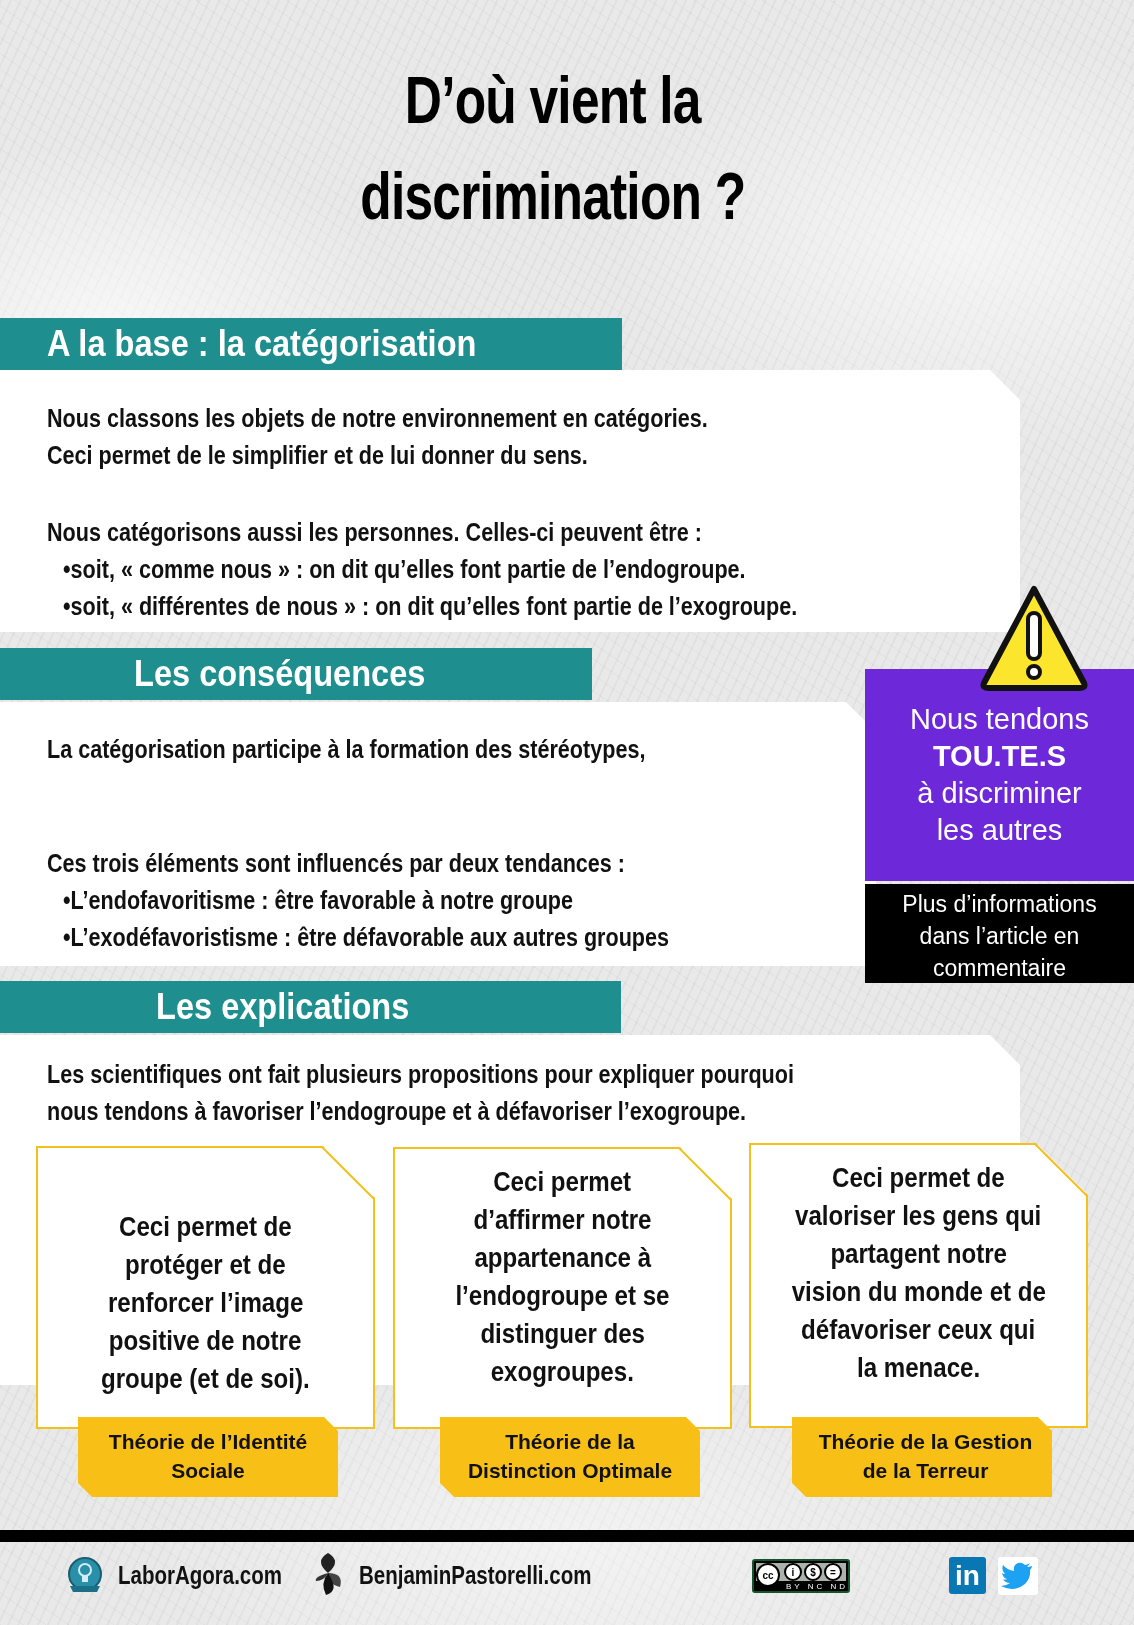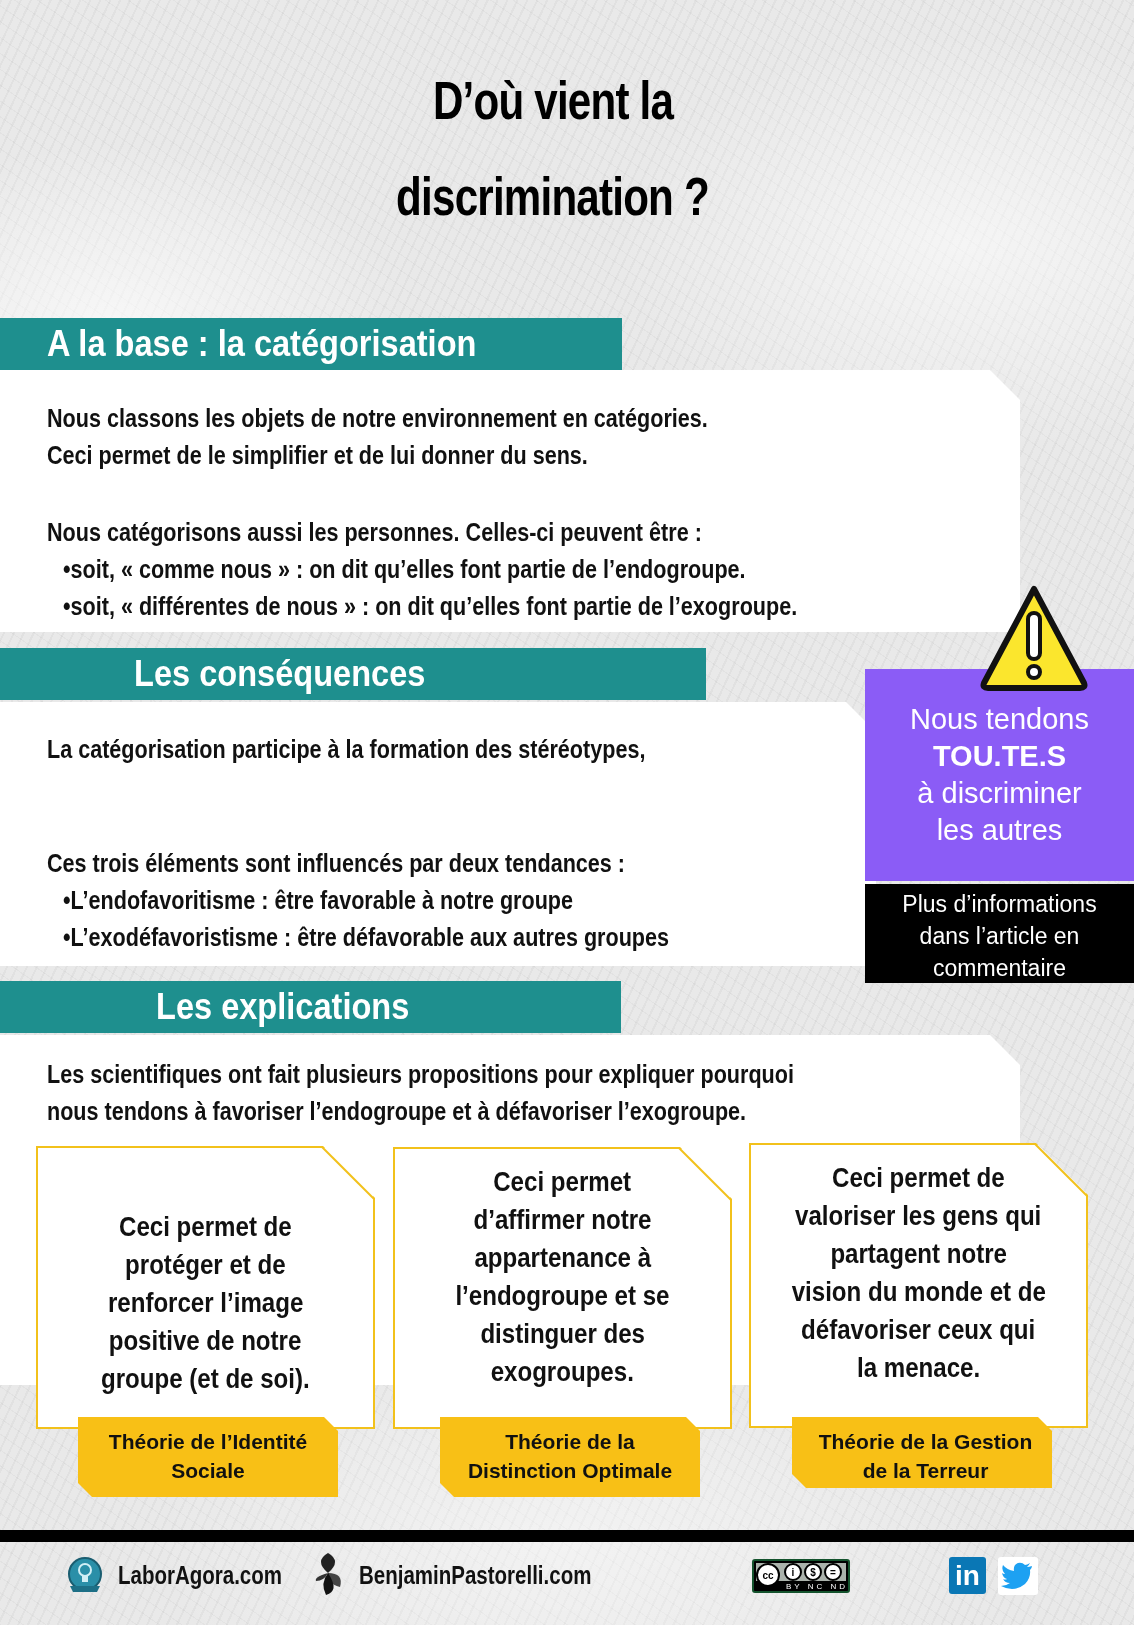--- a/index.html
+++ b/index.html
@@ -15,21 +15,21 @@
       repeating-linear-gradient(115deg, rgba(0,0,0,0.035) 0 2px, rgba(255,255,255,0) 2px 9px),
       repeating-linear-gradient(35deg, rgba(0,0,0,0.03) 0 1px, rgba(255,255,255,0) 1px 13px);
   }
   .abs { position: absolute; }
 
   
   .title {
     position: absolute; left: 0; top: 52px; width: 1106px;
     text-align: center; font-weight: 700; color: #000;
     font-family: "Liberation Sans", sans-serif;
-    font-size: 54px; line-height: 96px; letter-spacing: -1px;
+    font-size: 66px; line-height: 96px; letter-spacing: -1px;
   }
   .title span { display: inline-block; transform: scaleX(0.78); }
 
   
   .sec-head {
     position: absolute; left: 0; height: 52px;
     background: #1e8f8e; color: #fff; font-weight: 700;
     font-size: 37px; line-height: 52px; white-space: nowrap;
   }
   .sec-head span { display: inline-block; transform: scaleX(0.88); transform-origin: left center; }
@@ -41,21 +41,21 @@
   }
   .panel p {
     position: absolute; left: 47px; font-weight: 700; color: #111;
     font-size: 26px; line-height: 37px; white-space: nowrap;
   }
   .panel p span { display: inline-block; transform: scaleX(0.83); transform-origin: left center; }
 
   
   .warn-main {
     position: absolute; left: 865px; top: 669px; width: 269px; height: 212px;
-    background: #8b5cf6; color: #fff; text-align: center;
+    background: #6d28d9; color: #fff; text-align: center;
     font-size: 29px; line-height: 37px;
   }
   .warn-main .lines { position: absolute; left: 0; right: 0; top: 32px; }
   .warn-main .bold { font-weight: 700; }
   .warn-sub {
     position: absolute; left: 865px; top: 884px; width: 269px; height: 99px;
     background: #000; color: #fff; text-align: center;
     font-size: 23px; line-height: 32px; padding-top: 4px;
   }
   .warn-icon { position: absolute; left: 978px; top: 583px; width: 112px; height: 110px; }
@@ -99,21 +99,21 @@
   <span>A la base : la catégorisation</span>
 </div>
 <div class="panel" style="top:370px; width:1020px; height:262px;">
   <p style="top:30px;"><span>Nous classons les objets de notre environnement en catégories.</span></p>
   <p style="top:67px;"><span>Ceci permet de le simplifier et de lui donner du sens.</span></p>
   <p style="top:144px;"><span>Nous catégorisons aussi les personnes. Celles-ci peuvent être :</span></p>
   <p style="top:181px; left:63px;"><span>•soit, « comme nous » : on dit qu’elles font partie de l’endogroupe.</span></p>
   <p style="top:218px; left:63px;"><span>•soit, « différentes de nous » : on dit qu’elles font partie de l’exogroupe.</span></p>
 </div>
 
-<div class="sec-head" style="top:648px; width:706px; padding-left:134px;">
+<div class="sec-head" style="top:648px; width:592px; padding-left:134px;">
   <span>Les conséquences</span>
 </div>
 <div class="panel" style="top:702px; width:876px; height:264px;">
   <p style="top:29px;"><span>La catégorisation participe à la formation des stéréotypes,</span></p>
   <p style="top:143px;"><span>Ces trois éléments sont influencés par deux tendances :</span></p>
   <p style="top:180px; left:63px;"><span>•L’endofavoritisme : être favorable à notre groupe</span></p>
   <p style="top:217px; left:63px;"><span>•L’exodéfavoristisme : être défavorable aux autres groupes</span></p>
 </div>
 
 <div class="warn-main">
@@ -178,21 +178,21 @@
   <div class="card-text" style="top:14px;">
     <div><span>Ceci permet de</span></div>
     <div><span>valoriser les gens qui</span></div>
     <div><span>partagent notre</span></div>
     <div><span>vision du monde et de</span></div>
     <div><span>défavoriser ceux qui</span></div>
     <div><span>la menace.</span></div>
   </div>
 </div>
 <div class="card-corner" style="left:1035px; top:1143px;"></div>
-<div class="tag" style="left:792px; top:1417px; width:260px; height:71px;padding-left:7px;">
+<div class="tag" style="left:792px; top:1417px; width:260px; height:80px;padding-left:7px;">
   <div>Théorie de la Gestion</div>
   <div>de la Terreur</div>
 </div>
 
 <div class="footer-bar"></div>
 
 <svg class="abs" style="left:66px; top:1556px;" width="38" height="40" viewBox="0 0 38 40">
   <circle cx="19" cy="18" r="16" fill="#2a8fa8" stroke="#1a5d70" stroke-width="2"></circle>
   <circle cx="19" cy="14" r="6" fill="none" stroke="#cfeef5" stroke-width="2"></circle>
   <rect x="16" y="20" width="6" height="6" fill="#cfeef5"></rect>

